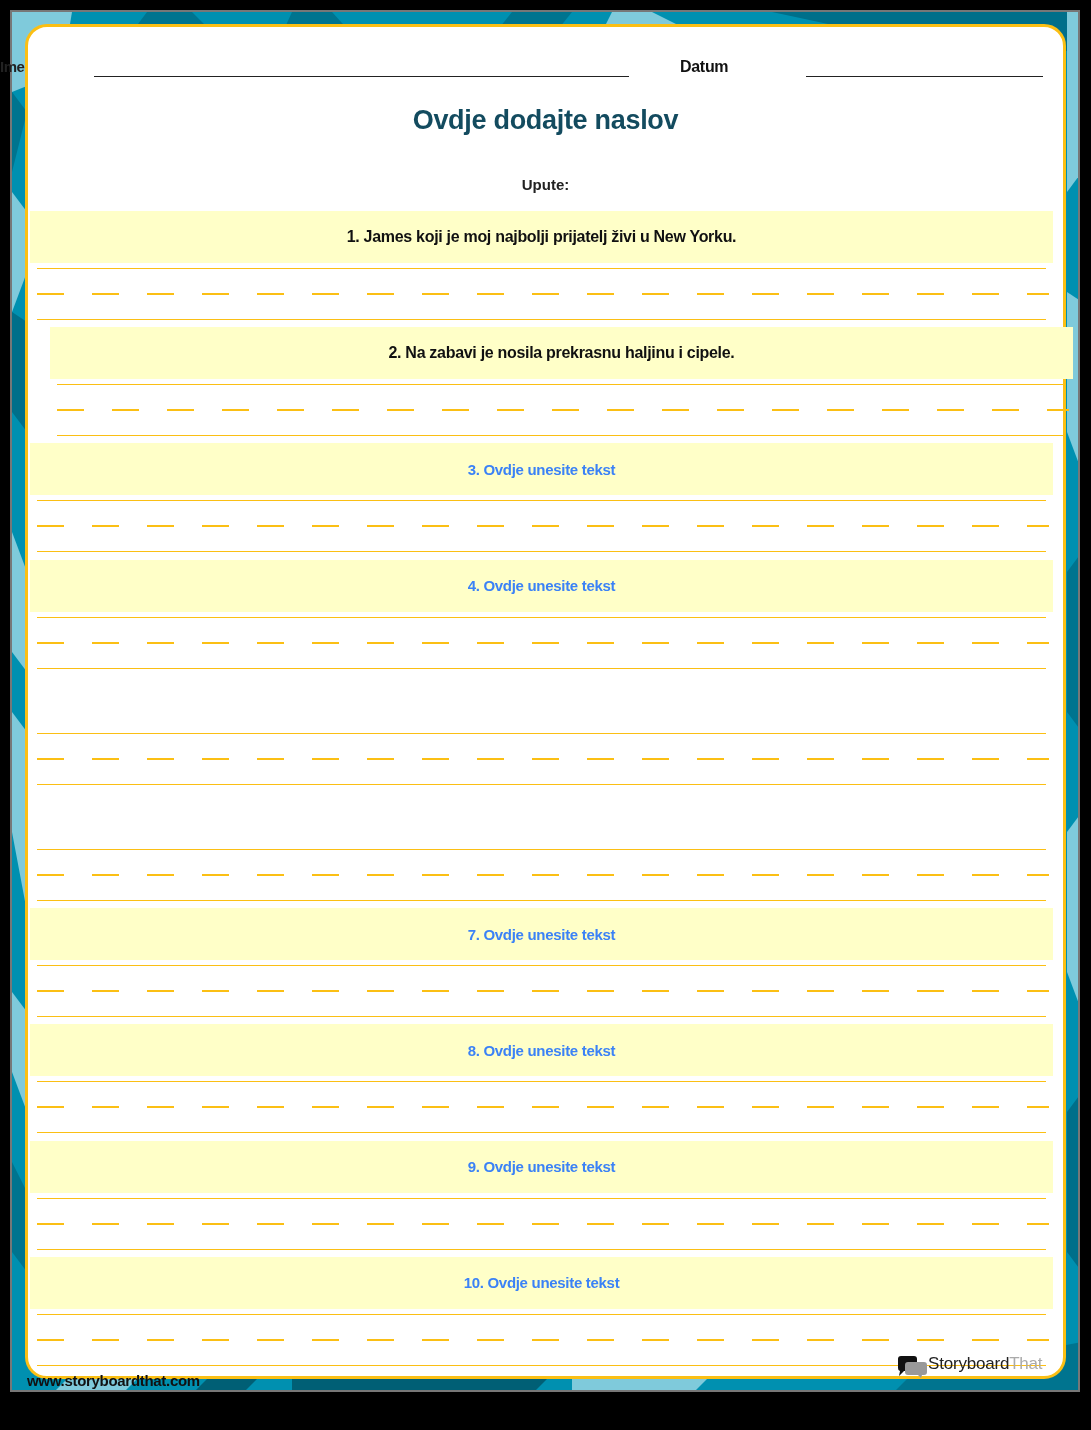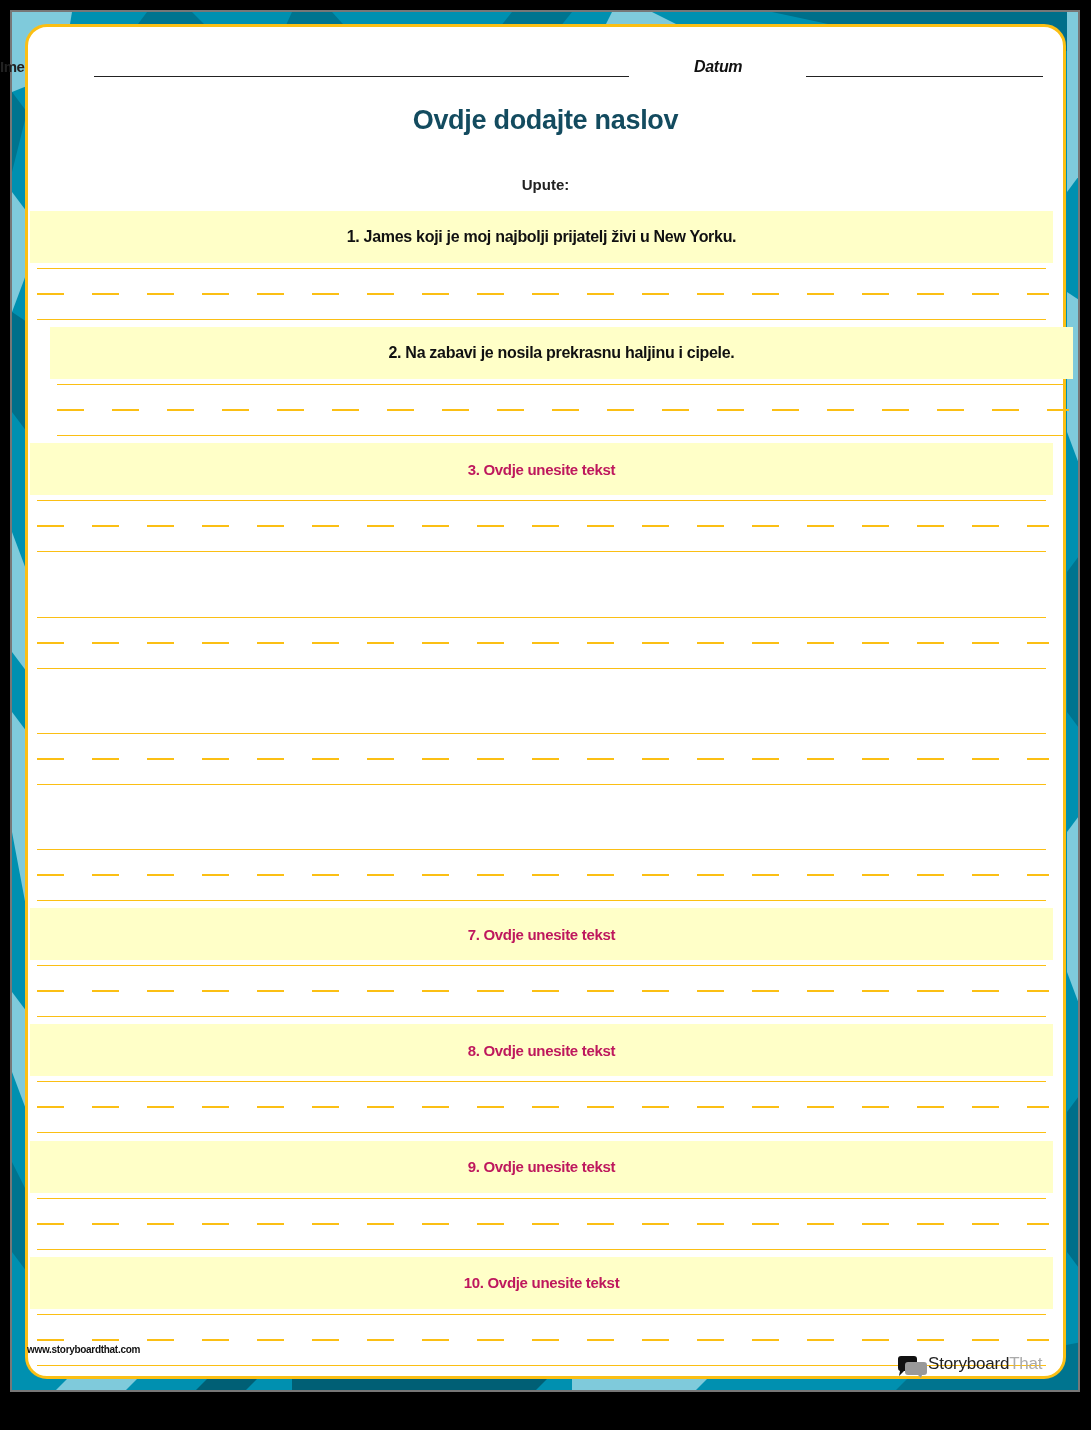--- a/index.html
+++ b/index.html
@@ -3,32 +3,32 @@
 <meta charset="utf-8">
 <style>
   html, body { margin:0; padding:0; background:#000; }
   body { width:1091px; height:1430px; position:relative; overflow:hidden; font-family:"Liberation Sans", sans-serif; }
   .frame { position:absolute; left:10px; top:10px; width:1070px; height:1382px; background:#0090b0; box-sizing:border-box; border:2px solid #777; overflow:hidden; }
   .frame svg { position:absolute; left:0; top:0; }
   .card { position:absolute; left:25px; top:24px; width:1041px; height:1355px; background:#fff; border:3px solid #fbbf14; border-radius:22px; box-sizing:border-box; }
   .abs { position:absolute; }
   .lbl-name { left:0px; top:58px; font-size:15px; font-weight:bold; color:#222; letter-spacing:-0.5px; }
   .line-name { left:94px; top:76px; width:535px; height:0; border-top:1.5px solid #222; }
-  .lbl-date { left:694px; top:58px; font-size:16px; font-weight:bold; color:#111; letter-spacing:-0.3px;font-style:italic; }
+  .lbl-date { left:680px; top:58px; font-size:16px; font-weight:bold; color:#111; letter-spacing:-0.3px; }
   .line-date { left:806px; top:76px; width:237px; height:0; border-top:1.5px solid #222; }
   .title { left:0; width:1091px; top:105px; text-align:center; font-size:27px; font-weight:bold; color:#134b5f; letter-spacing:-0.3px; font-family:"Liberation Sans Narrow","Liberation Sans", sans-serif; }
   .instr { left:0; width:1091px; top:176px; text-align:center; font-size:15px; font-weight:bold; color:#222; }
   .row { position:absolute; left:0; width:1046px; height:116px; }
   .box { position:absolute; left:30px; width:1023px; top:0; height:52px; background:#ffffc8; display:flex; align-items:center; justify-content:center; }
   .box span { font-size:16px; font-weight:bold; color:#111; letter-spacing:-0.3px; }
-  .box span.ph { font-size:15px; color:#be185d; }
+  .box span.ph { font-size:15px; color:#3b82f6; }
   .ln-top { position:absolute; left:37px; width:1009px; top:57px; border-top:1.5px solid #fbbf14; }
   .ln-bot { position:absolute; left:37px; width:1009px; top:108px; border-top:1.5px solid #fbbf14; }
   .dashes { position:absolute; left:37px; top:82px; width:1012px; height:2px; background:repeating-linear-gradient(to right,#fbbf14 0 27px,transparent 27px 55px); }
-  .footer-url { left:27px; top:1344px; font-size:10px; font-weight:bold; color:#111; letter-spacing:-0.3px; }
+  .footer-url { left:27px; top:1372px; font-size:15px; font-weight:bold; color:#111; letter-spacing:-0.3px; }
   .logo { left:896px; top:1354px; display:flex; align-items:flex-start; }
   .logo .word { font-size:17px; color:#222; letter-spacing:-0.2px; }
   .logo .word2 { font-size:17px; color:#aaa; letter-spacing:-0.2px; }
 </style>
 </head>
 <body>
 
 <div class="frame">
   <svg width="1070" height="1382" viewBox="0 0 1070 1382">
     <polygon points="0,0 60,0 50,60 0,80" fill="#7fcadb"></polygon>
@@ -86,20 +86,23 @@
     </div>
     <div class="row" style="top: 443.4px;">
       <div class="box">
         <span class="ph">3. Ovdje unesite tekst</span>
       </div>
       <div class="ln-top"></div>
       <div class="dashes"></div>
       <div class="ln-bot"></div>
     </div>
     <div class="row" style="top: 559.6px;">
+      <div class="box">
+        <span class="ph">4. Ovdje unesite tekst</span>
+      </div>
       <div class="ln-top"></div>
       <div class="dashes"></div>
       <div class="ln-bot"></div>
     </div>
     <div class="row" style="top: 675.8px;">
       <div class="ln-top"></div>
       <div class="dashes"></div>
       <div class="ln-bot"></div>
     </div>
     <div class="row" style="top: 792px;">

